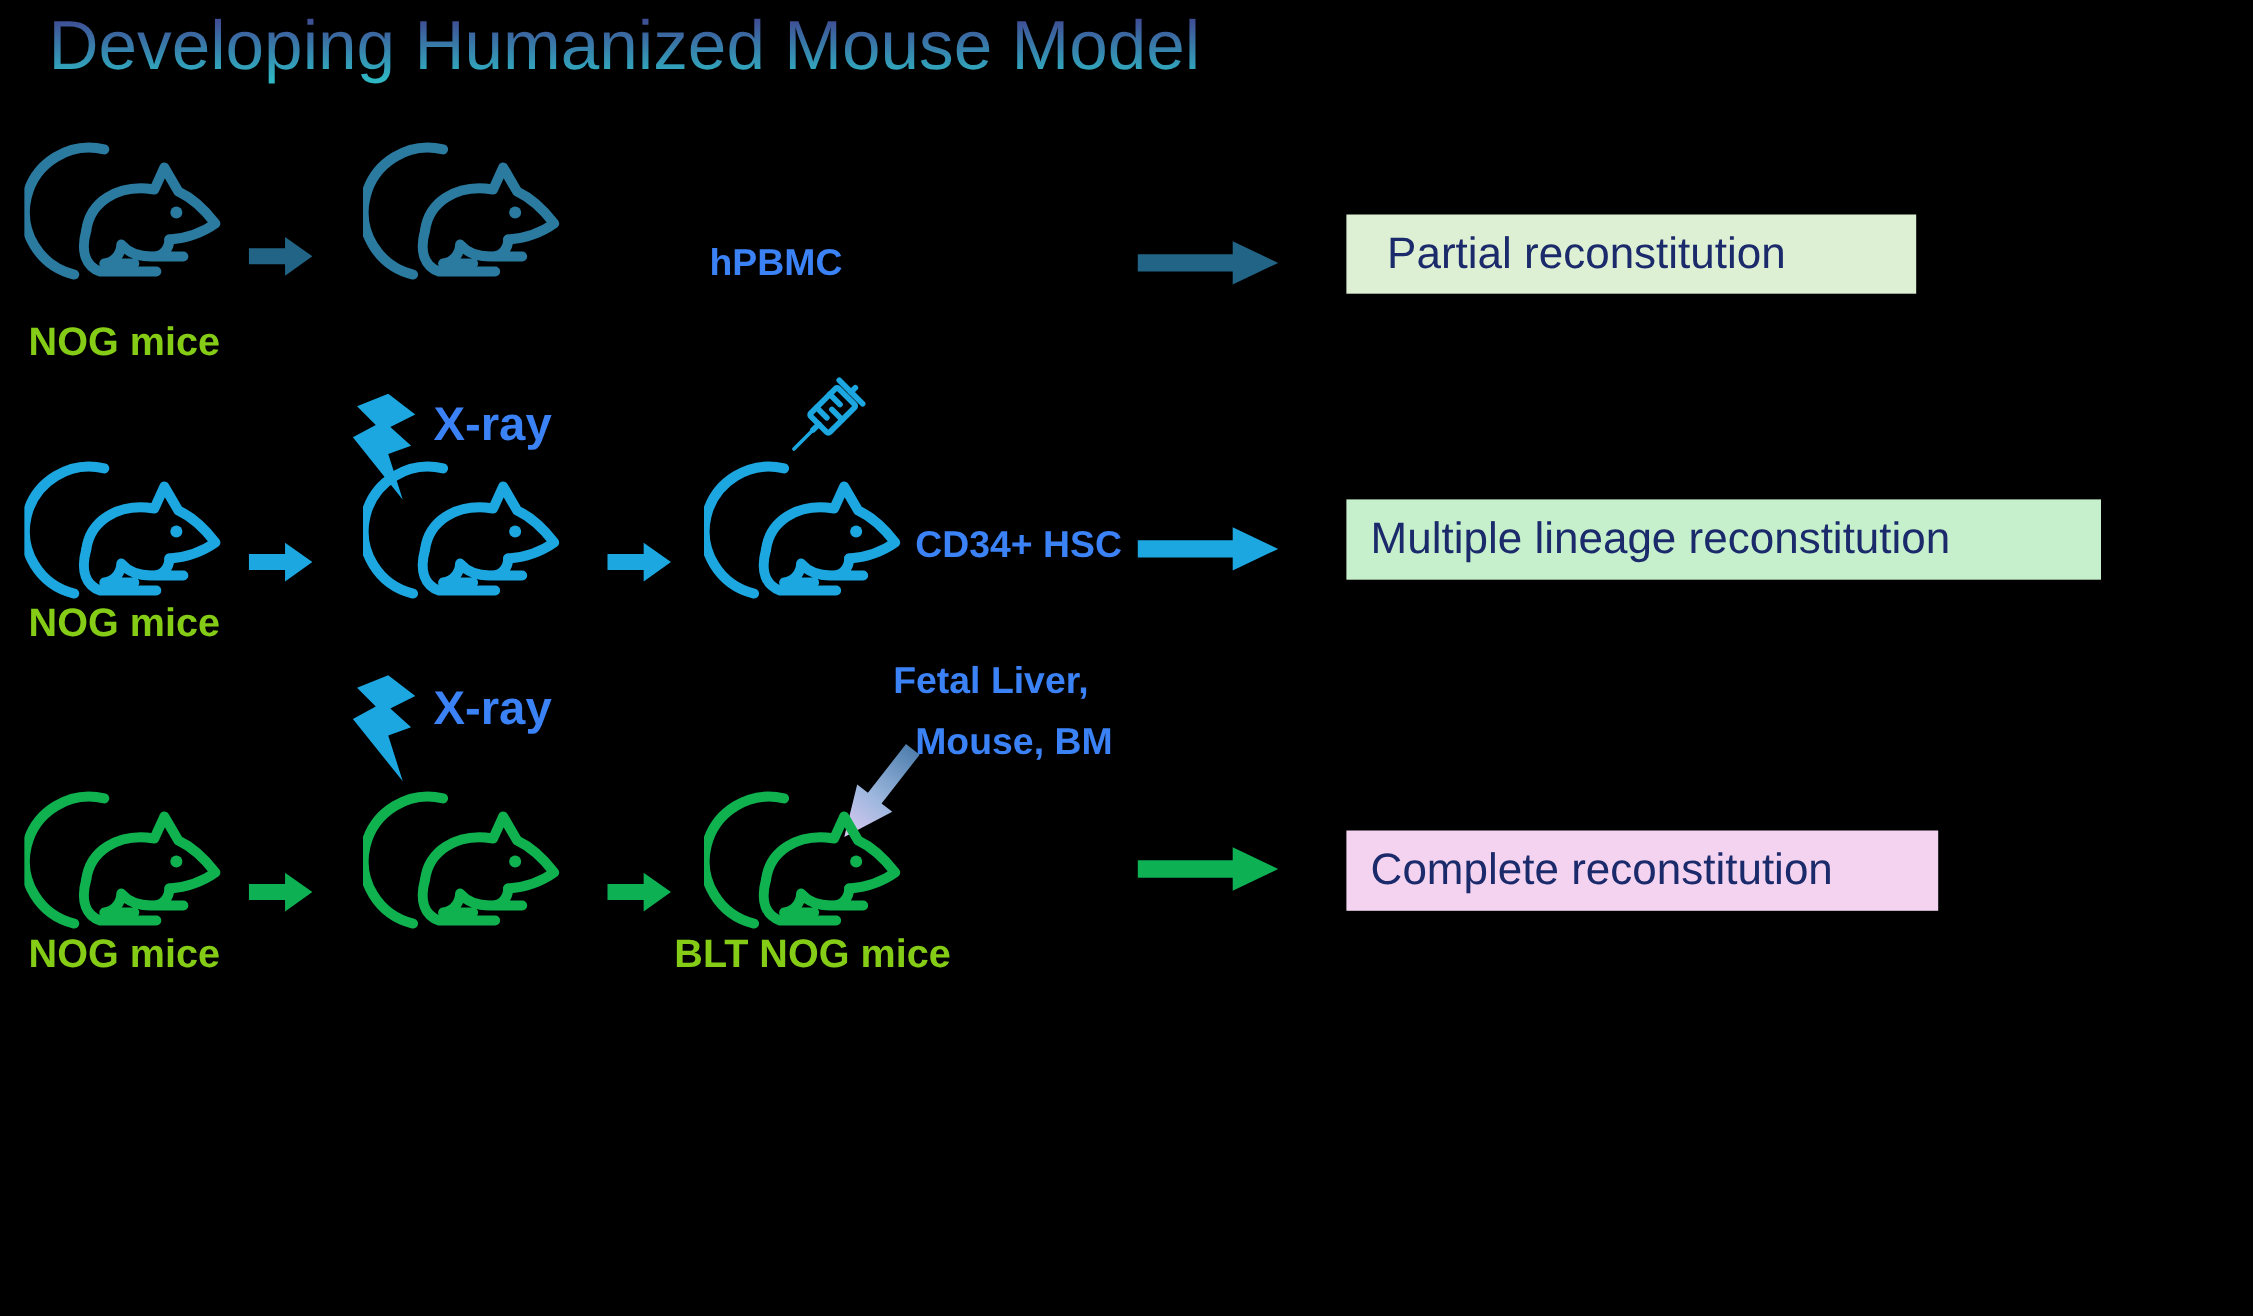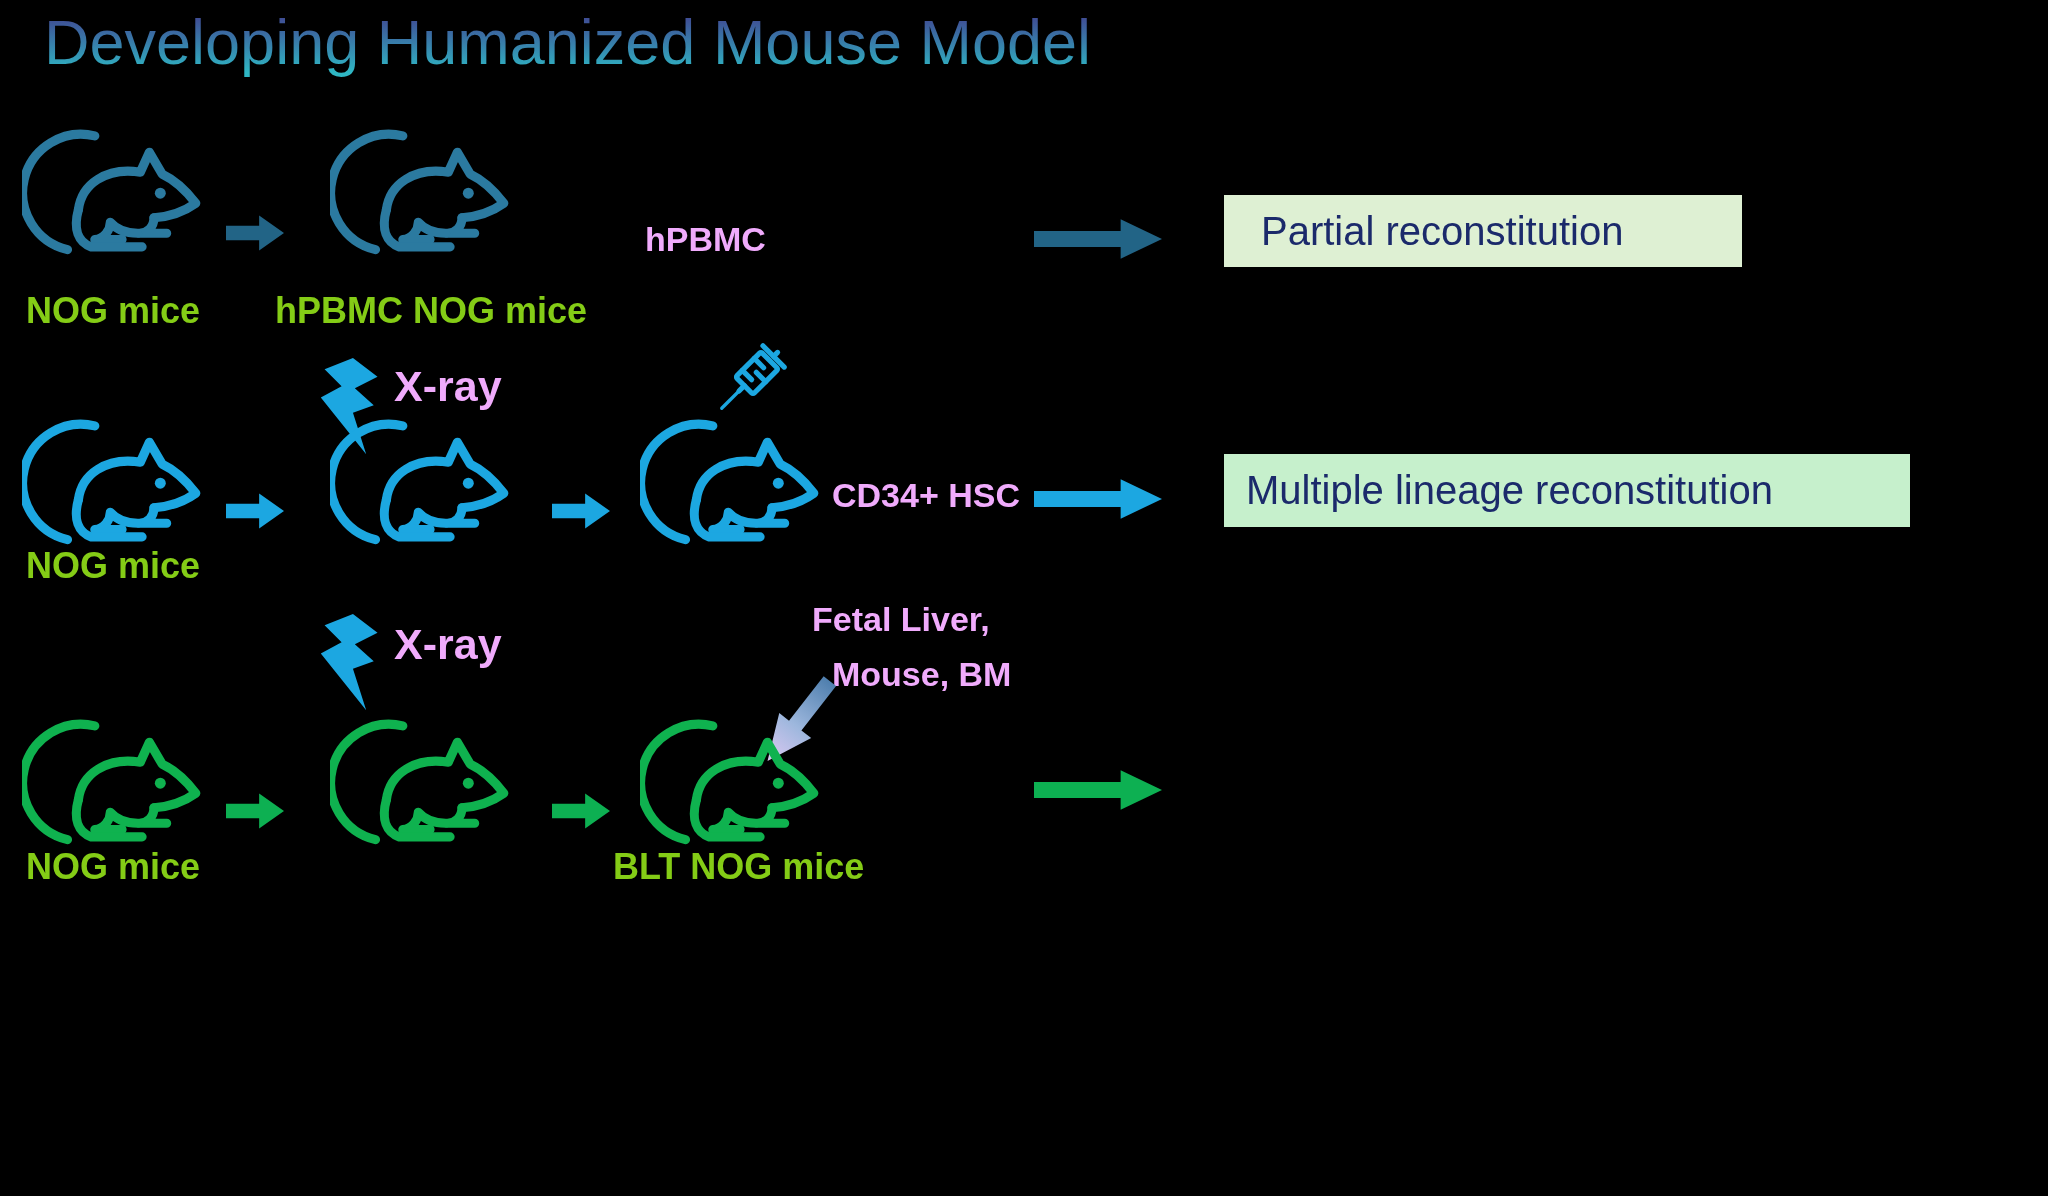--- a/index.html
+++ b/index.html
@@ -24,21 +24,21 @@
   .small-arrow{width:58px;height:42px;}
   .long-arrow{width:128px;height:46px;}
   .bolt{width:68px;height:104px;color:#1ca7e1;}
   .syringe{width:94px;height:94px;color:#1ca7e1;}
   .grad-arrow{width:92px;height:108px;}
   .mlabel{
     position:absolute;font-size:36px;font-weight:600;color:#84cc16;
     text-align:center;white-space:nowrap;
   }
   .blabel{
-    position:absolute;font-size:34px;font-weight:700;color:#f0abfc;white-space:nowrap;
+    position:absolute;font-size:34px;font-weight:700;color:#3b82f6;white-space:nowrap;
   }
   .xray-label{font-size:43px;}
   .result-box{
     position:absolute;display:flex;align-items:center;
     padding-left:22px;box-sizing:border-box;
     font-size:40px;font-weight:500;color:#1b2a6b;white-space:nowrap;
   }
   .box1{left:1224px;top:195px;width:518px;height:72px;background:#def0d3;padding-left:37px;}
   .box2{left:1224px;top:454px;width:686px;height:73px;background:#c6f0cc;}
   .box3{left:1224px;top:755px;width:538px;height:73px;background:#f3d3ef;}
@@ -90,21 +90,20 @@
   <svg class="icon mouse r1" style="left:22px;top:122px;">
       <use href="#sym-mouse"></use>
     </svg>
   <svg class="icon small-arrow r1arrow" style="left:226px;top:212px;">
       <use href="#sym-arrow"></use>
     </svg>
   <svg class="icon mouse r1" style="left:330px;top:122px;">
       <use href="#sym-mouse"></use>
     </svg>
   <div class="mlabel" style="left:15px;top:290px;width:196px;">NOG mice</div>
-  <div class="mlabel" style="left:275px;top:290px;width:292px;">hPBMC NOG mice</div>
   <div class="blabel" style="left:645px;top:220px;">hPBMC</div>
   <svg class="icon long-arrow r1arrow" style="left:1034px;top:216px;">
       <use href="#sym-long-arrow"></use>
     </svg>
   <div class="result-box box1">
     <span>Partial reconstitution</span>
   </div>
 
   <svg class="icon bolt" style="left:318px;top:356px;">
       <use href="#sym-bolt"></use>
@@ -168,14 +167,17 @@
       <use href="#sym-arrow"></use>
     </svg>
   <svg class="icon mouse r3" style="left:640px;top:712px;">
       <use href="#sym-mouse"></use>
     </svg>
   <div class="mlabel" style="left:15px;top:846px;width:196px;">NOG mice</div>
   <div class="mlabel" style="left:613px;top:846px;width:245px;">BLT NOG mice</div>
   <svg class="icon long-arrow r3arrow" style="left:1034px;top:767px;">
       <use href="#sym-long-arrow"></use>
     </svg>
+  <div class="result-box box3">
+    <span>Complete reconstitution</span>
+  </div>
 
 </div>
 
 </body></html>

